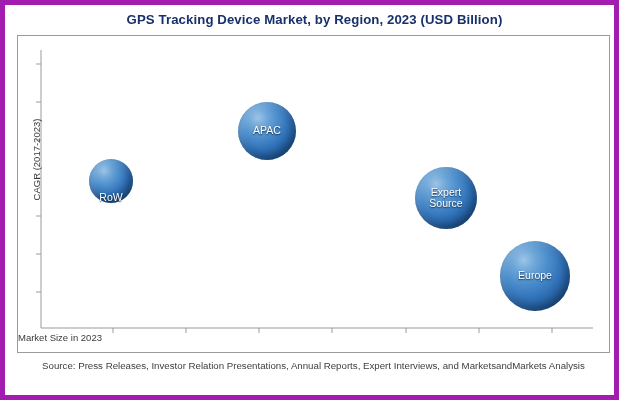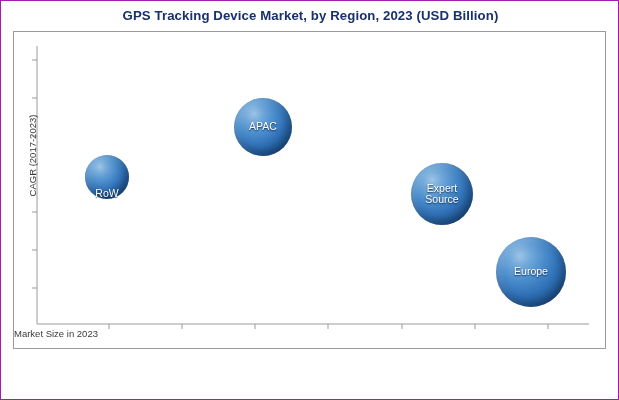--- a/index.html
+++ b/index.html
@@ -11,21 +11,21 @@
     width: 619px;
     height: 400px;
     font-family: "Liberation Sans", sans-serif;
     overflow: hidden;
   }
   #page {
     position: relative;
     width: 619px;
     height: 400px;
     box-sizing: border-box;
-    border: 1px solid #a21caf;
+    border: 5px solid #a21caf;
     background: #ffffff;
   }
 
   
   #chart-title {
     position: absolute;
     left: 0;
     top: 7px;
     width: 619px;
     text-align: center;
@@ -180,14 +180,15 @@
         </span>
       </div>
 
       <div class="bubble" style="left:482px; top:205px; width:70px; height:70px;">
         <span class="bubble-label">Europe</span>
       </div>
 
     </div>
   </div>
 
+  <div id="source-note">Source: Press Releases, Investor Relation Presentations, Annual Reports, Expert Interviews, and MarketsandMarkets Analysis</div>
 
 </div>
 
 </body></html>

